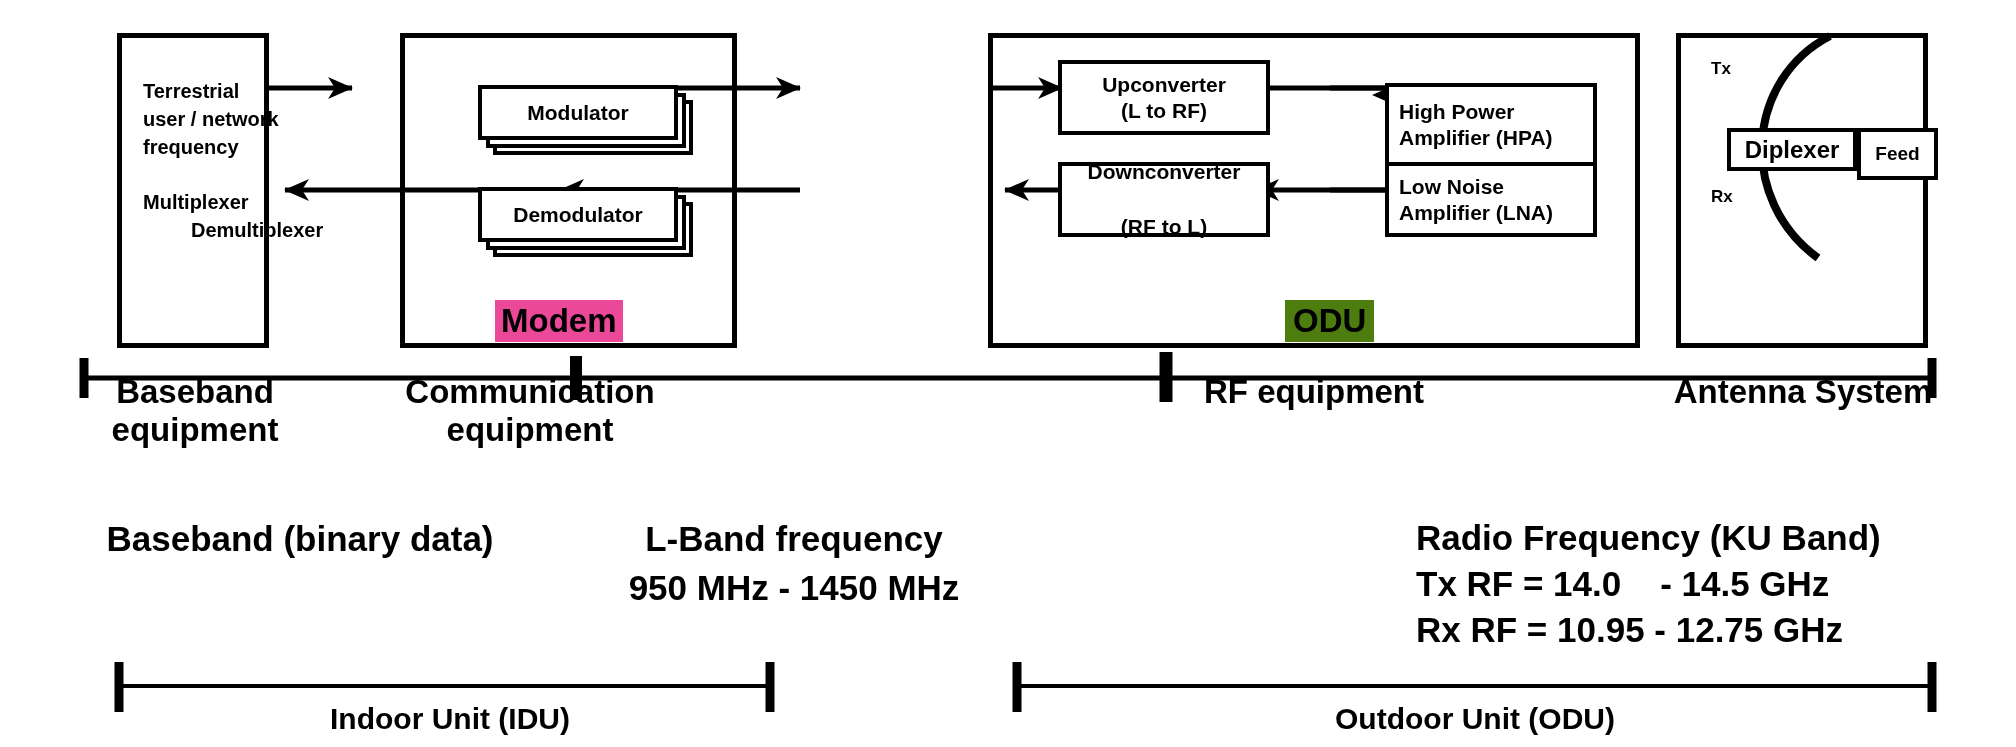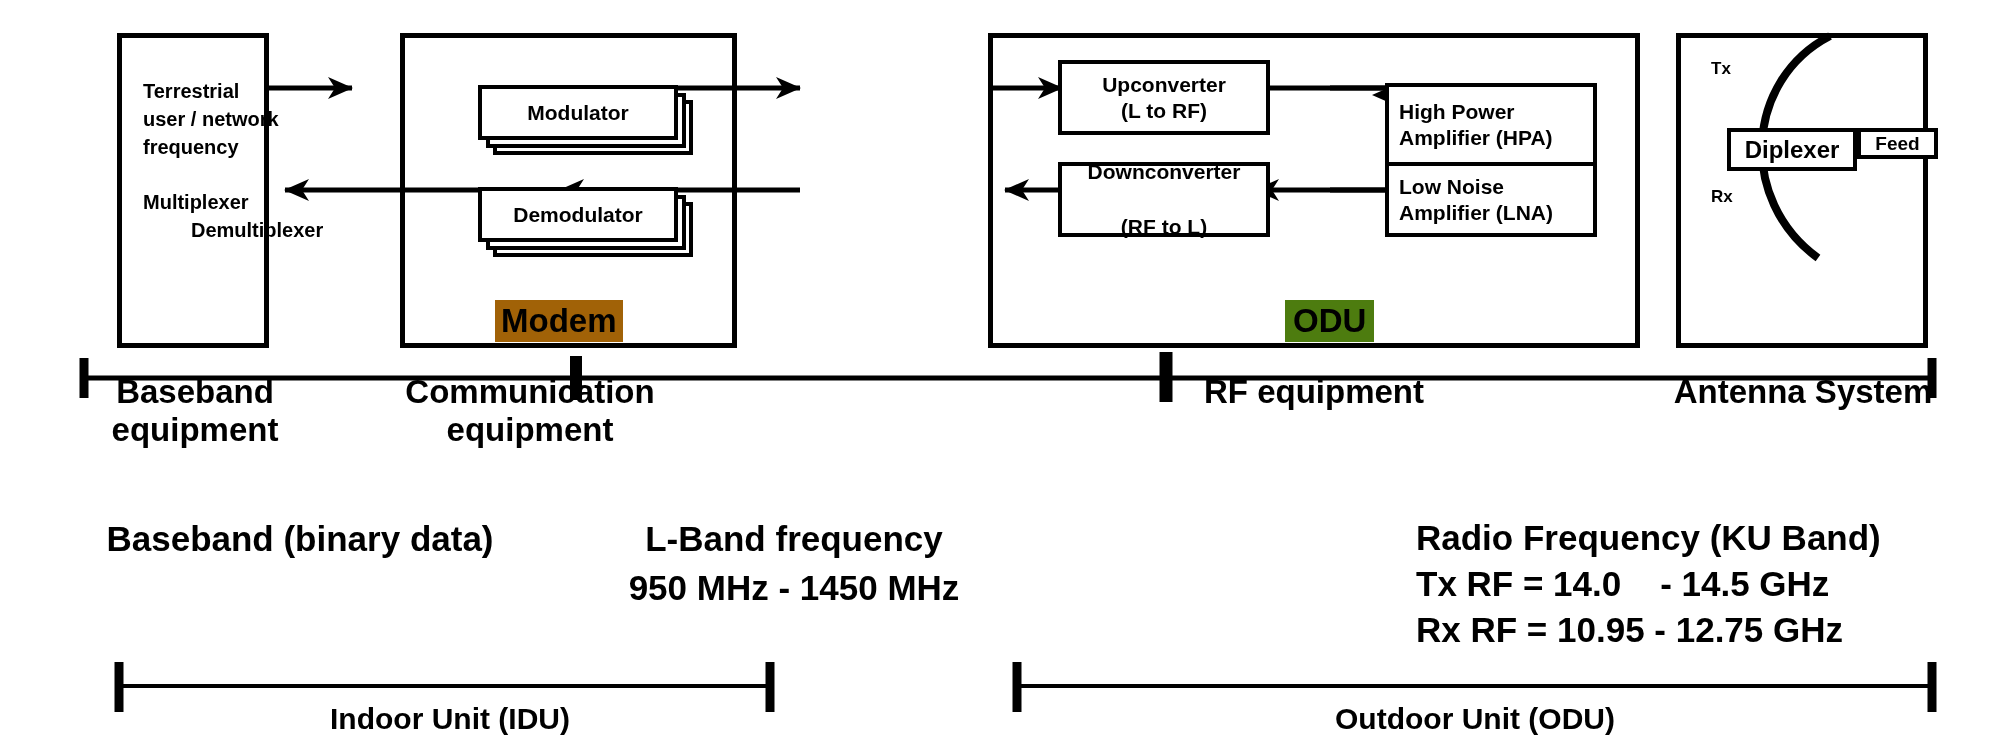--- a/index.html
+++ b/index.html
@@ -155,21 +155,21 @@
   <div class="comp-box center-txt" style="left:478px; top:85px; width:200px; height:55px;">
     <span>Modulator</span>
   </div>
 
   <div class="stack-layer" style="left:493px; top:202px; width:200px; height:55px;"></div>
   <div class="stack-layer" style="left:486px; top:195px; width:200px; height:55px;"></div>
   <div class="comp-box center-txt" style="left:478px; top:187px; width:200px; height:55px;">
     <span>Demodulator</span>
   </div>
 
-  <div class="lbl lbl-xl" style="left:495px; top:300px; z-index:8; background:#a16207; padding:0 6px;">Modem</div>
+  <div class="lbl lbl-xl" style="left:495px; top:300px; z-index:8; background:#ec4899; padding:0 6px;">Modem</div>
 
   <div class="container-box" style="left:988px; top:33px; width:652px; height:315px;"></div>
 
   <div class="comp-box center-txt" style="left:1058px; top:60px; width:212px; height:75px;">
     <span>Upconverter</span>
     <span>(L to RF)</span>
   </div>
 
   <div class="comp-box left-txt" style="left:1385px; top:48px; width:212px; height:84px;margin-top:35px;">
     <span>High Power</span>
@@ -189,21 +189,21 @@
   <div class="lbl lbl-xl" style="left:1285px; top:300px; z-index:8; background:#4d7c0f; padding:0 8px;">ODU</div>
 
   <div class="container-box" style="left:1676px; top:33px; width:252px; height:315px;"></div>
 
   <div class="lbl lbl-xs" style="left:1711px; top:58px; z-index:8;">Tx</div>
   <div class="lbl lbl-xs" style="left:1711px; top:186px; z-index:8;">Rx</div>
 
   <div class="comp-box center-txt" style="left:1727px; top:128px; width:130px; height:43px; font-size:24px;">
     <span>Diplexer</span>
   </div>
-  <div class="comp-box center-txt" style="left:1857px; top:128px; width:81px; height:31px; font-size:19px;">
+  <div class="comp-box center-txt" style="left:1857px; top:128px; width:81px; height:52px; font-size:19px;">
     <span>Feed</span>
   </div>
 
   <div class="lbl lbl-xl center" style="left:80px; top:371px; width:230px;">Baseband</div>
   <div class="lbl lbl-xl center" style="left:80px; top:409px; width:230px;">equipment</div>
 
   <div class="lbl lbl-xl center" style="left:330px; top:371px; width:400px;">Communication</div>
   <div class="lbl lbl-xl center" style="left:330px; top:409px; width:400px;">equipment</div>
 
   <div class="lbl lbl-xl center" style="left:1114px; top:371px; width:400px;">RF equipment</div>

